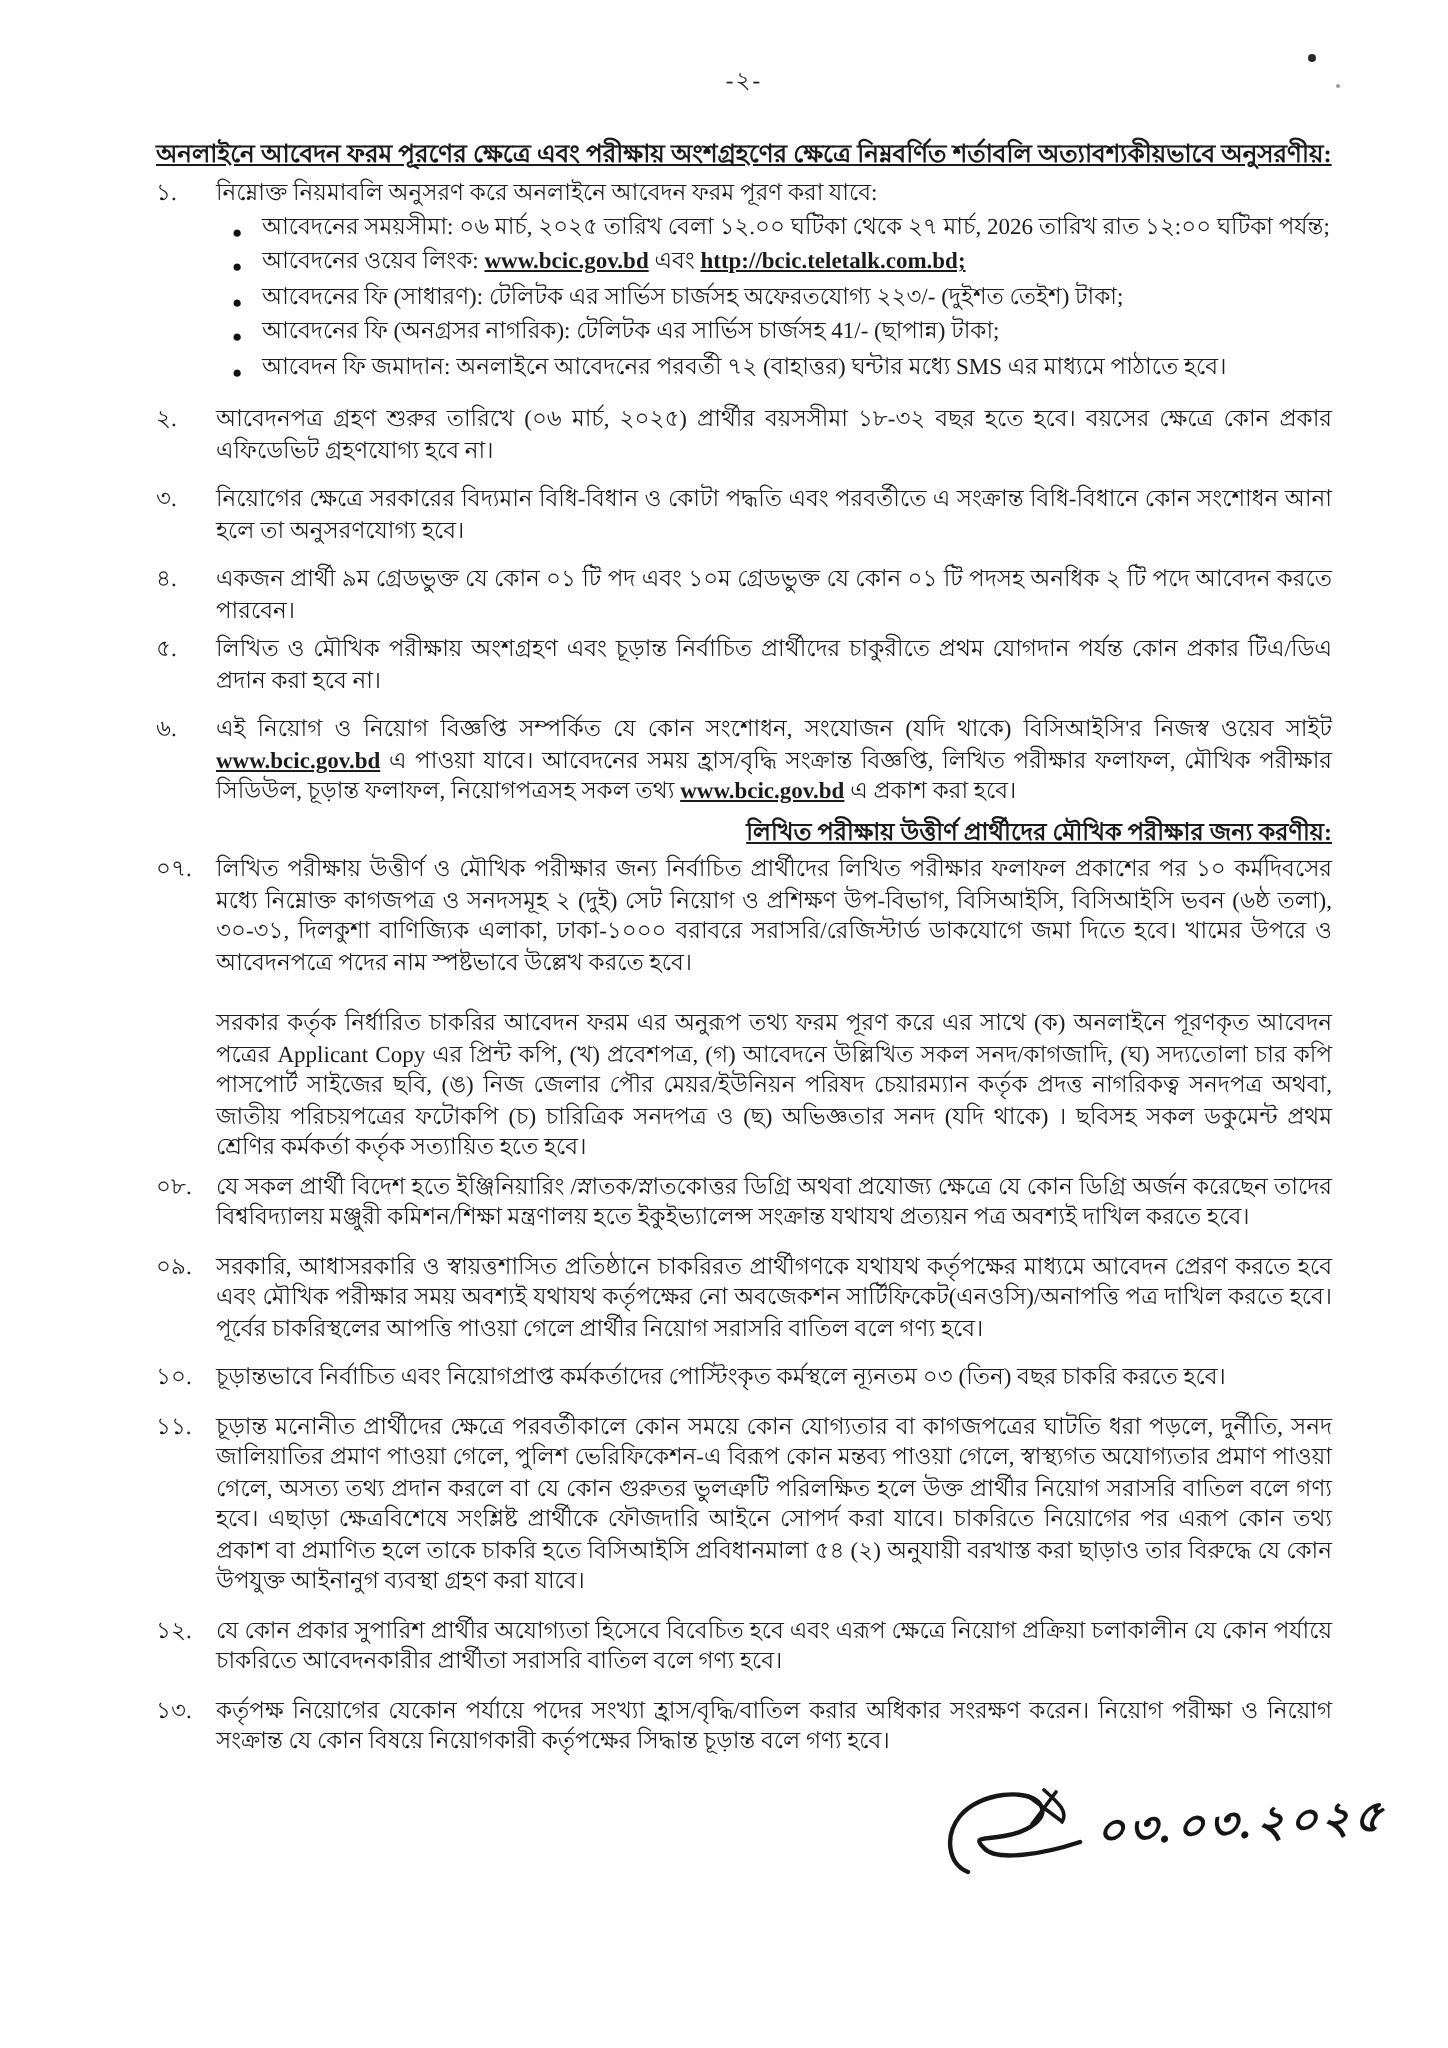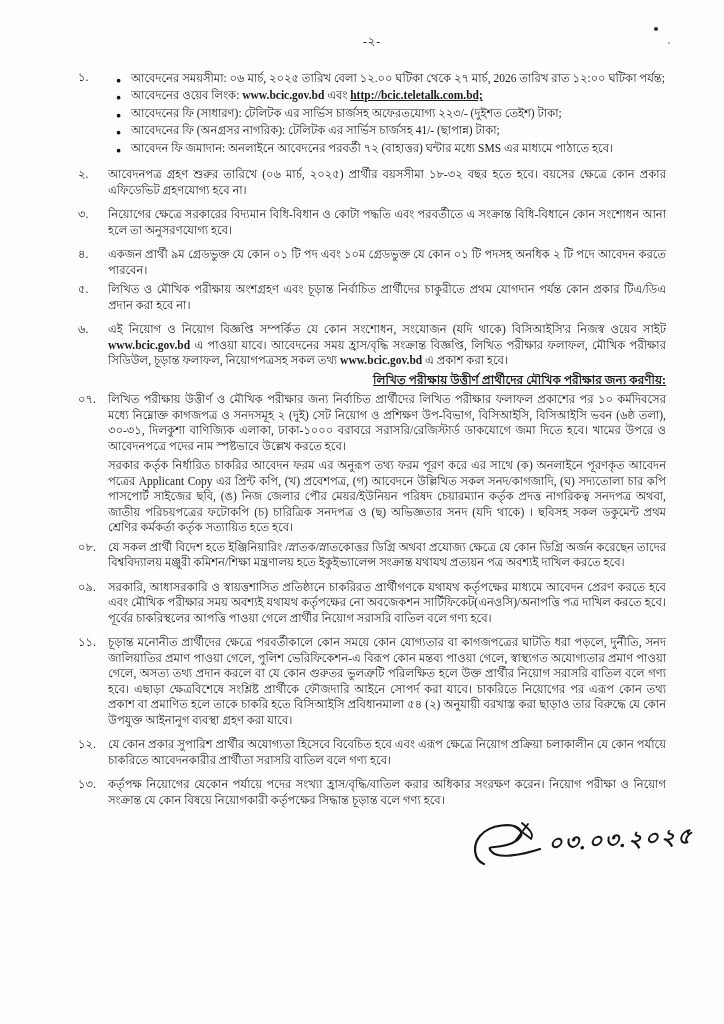--- a/index.html
+++ b/index.html
@@ -36,23 +36,23 @@
     text-align:right;
   }
   .item{display:flex;margin-bottom:9px;}
   .item.tight{margin-bottom:4px;}
   .num{flex:0 0 30px;width:30px;}
   .body{flex:1;text-align:justify;}
   .bullets{margin-top:1px;padding-left:8px;}
   .bullet{display:flex;}
   .dot{flex:0 0 15px;width:15px;font-size:8.5px;padding-top:2px;color:#111;}
   .btext{flex:1;}
-  .url{font-weight:bold;}
+  .url{font-weight:bold;text-decoration:underline;}
   .u{text-decoration:underline;}
-  .para2{margin-top:4px;}
+  .para2{margin-top:15px;}
   
   .sigblock{
     margin-top:14px;
     margin-left:392px;
     width:250px;
     position:relative;
   }
   .sigrow{
     position:relative;
     height:52px;
@@ -75,24 +75,26 @@
 </head>
 <body>
 
 <div class="page">
 
   <div class="speck"></div>
   <div class="speck2"></div>
 
   <div class="pageno">-২-</div>
 
+  <div class="h1">অনলাইনে আবেদন ফরম পূরণের ক্ষেত্রে এবং পরীক্ষায় অংশগ্রহণের ক্ষেত্রে নিম্নবর্ণিত শর্তাবলি অত্যাবশ্যকীয়ভাবে অনুসরণীয়:</div>
 
   <div class="item">
     <span class="num">১.</span>
     <div class="body">
+      <div>নিম্নোক্ত নিয়মাবলি অনুসরণ করে অনলাইনে আবেদন ফরম পূরণ করা যাবে:</div>
       <div class="bullets">
         <div class="bullet">
           <span class="dot">●</span>
           <div class="btext">আবেদনের সময়সীমা: ০৬ মার্চ, ২০২৫ তারিখ বেলা ১২.০০ ঘটিকা থেকে ২৭ মার্চ, 2026 তারিখ রাত ১২:০০ ঘটিকা পর্যন্ত;</div>
         </div>
         <div class="bullet">
           <span class="dot">●</span>
           <div class="btext"><span>আবেদনের ওয়েব লিংক: </span><span class="url">www.bcic.gov.bd</span><span> এবং </span><span class="url u">http://bcic.teletalk.com.bd;</span></div>
         </div>
         <div class="bullet">
@@ -149,20 +151,24 @@
   <div class="item">
     <span class="num">০৮.</span>
     <div class="body">যে সকল প্রার্থী বিদেশ হতে ইঞ্জিনিয়ারিং /স্নাতক/স্নাতকোত্তর ডিগ্রি অথবা প্রযোজ্য ক্ষেত্রে যে কোন ডিগ্রি অর্জন করেছেন তাদের বিশ্ববিদ্যালয় মঞ্জুরী কমিশন/শিক্ষা মন্ত্রণালয় হতে ইকুইভ্যালেন্স সংক্রান্ত যথাযথ প্রত্যয়ন পত্র অবশ্যই দাখিল করতে হবে।</div>
   </div>
 
   <div class="item">
     <span class="num">০৯.</span>
     <div class="body">সরকারি, আধাসরকারি ও স্বায়ত্তশাসিত প্রতিষ্ঠানে চাকরিরত প্রার্থীগণকে যথাযথ কর্তৃপক্ষের মাধ্যমে আবেদন প্রেরণ করতে হবে এবং মৌখিক পরীক্ষার সময় অবশ্যই যথাযথ কর্তৃপক্ষের নো অবজেকশন সার্টিফিকেট(এনওসি)/অনাপত্তি পত্র দাখিল করতে হবে। পূর্বের চাকরিস্থলের আপত্তি পাওয়া গেলে প্রার্থীর নিয়োগ সরাসরি বাতিল বলে গণ্য হবে।</div>
   </div>
 
+  <div class="item">
+    <span class="num">১০.</span>
+    <div class="body">চূড়ান্তভাবে নির্বাচিত এবং নিয়োগপ্রাপ্ত কর্মকর্তাদের পোস্টিংকৃত কর্মস্থলে ন্যূনতম ০৩ (তিন) বছর চাকরি করতে হবে।</div>
+  </div>
 
   <div class="item">
     <span class="num">১১.</span>
     <div class="body">চূড়ান্ত মনোনীত প্রার্থীদের ক্ষেত্রে পরবর্তীকালে কোন সময়ে কোন যোগ্যতার বা কাগজপত্রের ঘাটতি ধরা পড়লে, দুর্নীতি, সনদ জালিয়াতির প্রমাণ পাওয়া গেলে, পুলিশ ভেরিফিকেশন-এ বিরূপ কোন মন্তব্য পাওয়া গেলে, স্বাস্থ্যগত অযোগ্যতার প্রমাণ পাওয়া গেলে, অসত্য তথ্য প্রদান করলে বা যে কোন গুরুতর ভুলত্রুটি পরিলক্ষিত হলে উক্ত প্রার্থীর নিয়োগ সরাসরি বাতিল বলে গণ্য হবে। এছাড়া ক্ষেত্রবিশেষে সংশ্লিষ্ট প্রার্থীকে ফৌজদারি আইনে সোপর্দ করা যাবে। চাকরিতে নিয়োগের পর এরূপ কোন তথ্য প্রকাশ বা প্রমাণিত হলে তাকে চাকরি হতে বিসিআইসি প্রবিধানমালা ৫৪ (২) অনুযায়ী বরখাস্ত করা ছাড়াও তার বিরুদ্ধে যে কোন উপযুক্ত আইনানুগ ব্যবস্থা গ্রহণ করা যাবে।</div>
   </div>
 
   <div class="item">
     <span class="num">১২.</span>
     <div class="body">যে কোন প্রকার সুপারিশ প্রার্থীর অযোগ্যতা হিসেবে বিবেচিত হবে এবং এরূপ ক্ষেত্রে নিয়োগ প্রক্রিয়া চলাকালীন যে কোন পর্যায়ে চাকরিতে আবেদনকারীর প্রার্থীতা সরাসরি বাতিল বলে গণ্য হবে।</div>
   </div>

